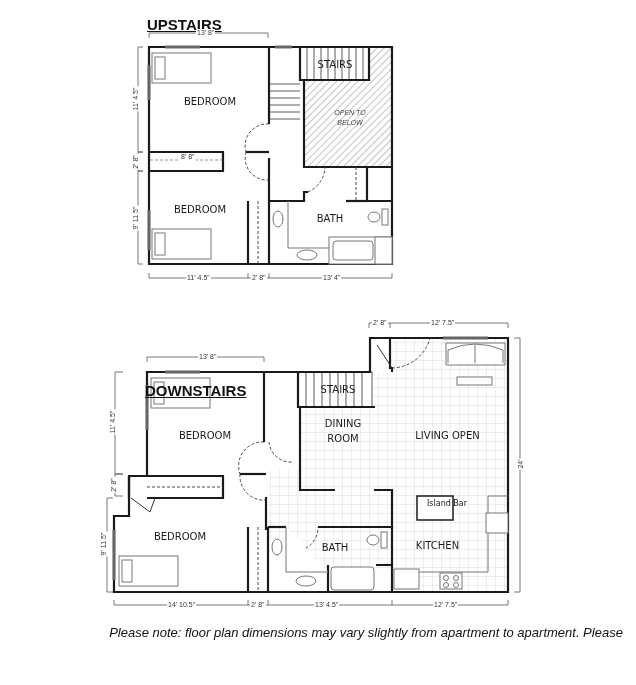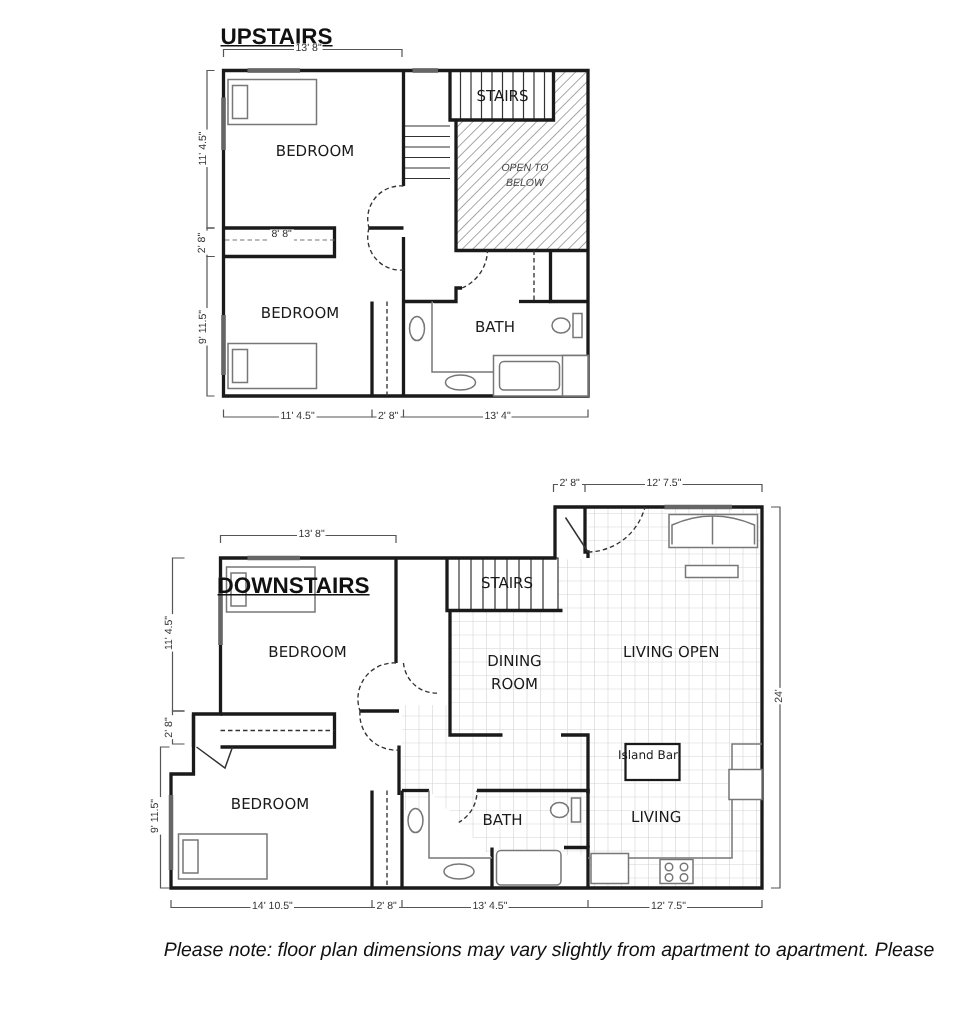--- a/index.html
+++ b/index.html
@@ -215,25 +215,25 @@
 <div class="dim dimv" style="left:128px;top:158px;">2' 8"</div>
 <div class="dim dimv" style="left:124px;top:214px;">9' 11.5"</div>
 <div class="dim" style="left:180px;top:153px;">8' 8"</div>
 <div class="dim" style="left:186px;top:274px;">11' 4.5"</div>
 <div class="dim" style="left:251px;top:274px;">2' 8"</div>
 <div class="dim" style="left:322px;top:274px;">13' 4"</div>
 
 <div class="room" style="left:165px;top:428px;width:80px;">BEDROOM</div>
 <div class="room" style="left:140px;top:529px;width:80px;">BEDROOM</div>
 <div class="room" style="left:313px;top:382px;width:50px;">STAIRS</div>
-<div class="room" style="left:316px;top:434px;width:54px;">DINING ROOM</div>
+<div class="room" style="left:316px;top:416px;width:54px;">DINING ROOM</div>
 <div class="room" style="left:400px;top:428px;width:95px;">LIVING OPEN</div>
-<div class="room" style="left:407px;top:499px;width:50px;font-size:8px;line-height:10px;">Island Bar</div>
+<div class="room" style="left:422px;top:499px;width:50px;font-size:8px;line-height:10px;">Island Bar</div>
 <div class="room" style="left:310px;top:540px;width:50px;">BATH</div>
-<div class="room" style="left:405px;top:538px;width:65px;">LIVING</div>
+<div class="room" style="left:405px;top:538px;width:65px;">KITCHEN</div>
 
 <div class="dim" style="left:198px;top:353px;">13' 8"</div>
 <div class="dim" style="left:372px;top:319px;">2' 8"</div>
 <div class="dim" style="left:430px;top:319px;">12' 7.5"</div>
 <div class="dim dimv" style="left:515px;top:460px;">24'</div>
 <div class="dim dimv" style="left:101px;top:418px;">11' 4.5"</div>
 <div class="dim dimv" style="left:106px;top:481px;">2' 8"</div>
 <div class="dim dimv" style="left:92px;top:540px;">9' 11.5"</div>
 <div class="dim" style="left:167px;top:601px;">14' 10.5"</div>
 <div class="dim" style="left:250px;top:601px;">2' 8"</div>

